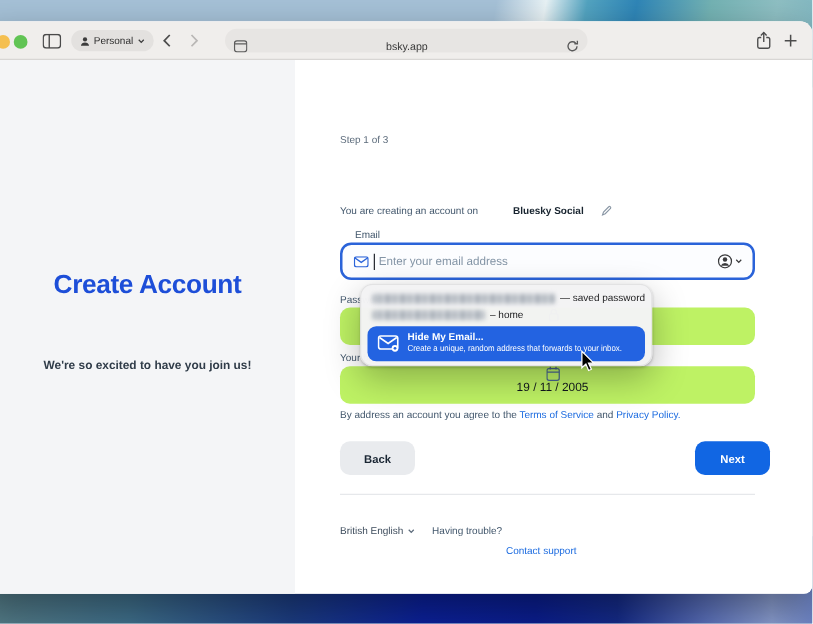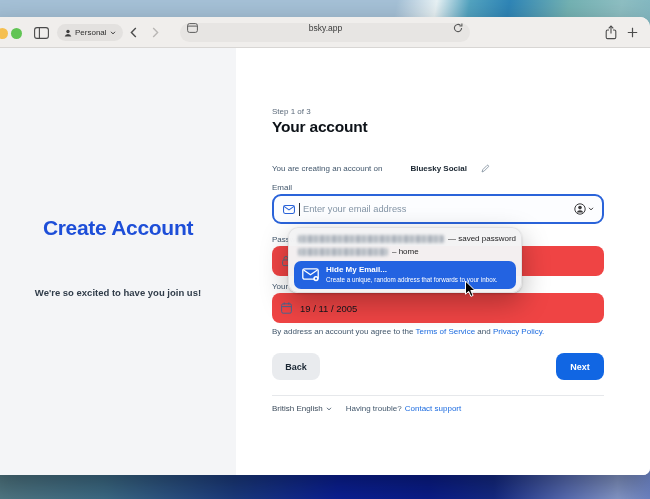--- a/index.html
+++ b/index.html
@@ -12,48 +12,48 @@
     border-radius:10px 10px 7px 7px;box-shadow:0 14px 34px rgba(0,0,0,.4);overflow:hidden;}
   .toolbar{position:absolute;top:0;left:0;right:0;height:31px;background:#f0eeec;border-bottom:1px solid #d8d6d4;box-sizing:border-box;}
   .tb{position:absolute;left:20px;top:0;width:650px;height:31px;}
   .light{position:absolute;top:11px;width:11px;height:11px;border-radius:50%;}
   .light.yellow{left:-3px;background:#f5bf4f;}
   .light.green{left:11px;background:#61c454;}
   .tbtn{position:absolute;display:flex;align-items:center;justify-content:center;}
   .pill{position:absolute;left:57px;top:7px;height:17px;padding:0 7px;border-radius:9px;background:#e3e1df;
     display:flex;align-items:center;gap:3px;font-size:8px;color:#2e2e2e;}
   .urlbar{position:absolute;left:180px;top:6px;width:290px;height:19px;border-radius:10px;background:#e7e5e3;
-    display:flex;align-items:flex-start;}
+    display:flex;align-items:flex-end;}
   .url-text{flex:1;text-align:center;font-size:8.5px;color:#3a3a3a;}
   .content{position:absolute;top:31px;left:20px;width:650px;height:427px;background:#fff;}
   .left-panel{position:absolute;left:0;top:0;width:236px;height:100%;background:#f4f5f7;}
   .lp-title{position:absolute;top:168px;left:0;width:100%;text-align:center;font-size:21px;font-weight:700;color:#1d4ed8;letter-spacing:-0.3px;}
   .lp-sub{position:absolute;top:200px;left:0;width:100%;text-align:center;font-size:9.5px;font-weight:600;color:#303c49;margin-top:39px;}
   .abs{position:absolute;}
   .lbl{font-size:8px;color:#42576c;}
   .step{left:272px;top:59px;font-size:8px;color:#5c6b7b;}
   .form-title{left:272px;top:70px;font-size:15.5px;font-weight:800;color:#0d1218;letter-spacing:-0.2px;}
   .service{left:272px;top:116px;font-size:8px;color:#42576c;display:flex;align-items:center;gap:14px;}
   .service b{color:#18242f;padding-left:14px;}
-  .email-label{left:272px;top:135px;}
+  .email-label{left:284px;top:135px;}
   .input-row{box-sizing:border-box;display:flex;align-items:center;width:332px;height:30px;}
   .email-wrap{left:272px;top:146px;border:2px solid #2a63d9;border-radius:9px;background:#fcfdff;}
   .email-wrap input{flex:1;border:none;outline:none;background:transparent;font-family:"Liberation Sans",sans-serif;
     font-size:9.3px;color:#1a2633;padding:0 0 0 3px;min-width:0;}
   .email-wrap input::placeholder{color:#8495a6;}
   .caret{width:1px;height:13px;background:#2b2f36;margin-left:4px;}
-  .gray-input{background:#ef4444;border-radius:8px;}
+  .gray-input{background:#bef264;border-radius:8px;flex-direction:column;}
   .pw-label{left:272px;top:187px;}
   .pw-wrap{left:272px;top:198px;}
   .bd-label{left:272px;top:234px;}
   .bd-wrap{left:272px;top:245px;}
   .bd-value{font-size:9.5px;color:#10161d;margin-left:8px;}
   .terms{left:272px;top:279px;width:340px;font-size:8px;color:#42576c;}
-  .link{color:#1d6ce0;text-decoration:none;cursor:pointer;}
-  .btn{border:none;border-radius:8px;width:48px;height:27px;font-family:"Liberation Sans",sans-serif;
+  .link{color:#1d6ce0;text-decoration:none;cursor:pointer;margin-top:32px;}
+  .btn{border:none;border-radius:8px;width:60px;height:27px;font-family:"Liberation Sans",sans-serif;
     font-size:9px;font-weight:600;display:flex;align-items:center;justify-content:center;cursor:pointer;}
   .back-btn{left:272px;top:305px;background:#e9ebee;color:#1a2633;}
   .next-btn{left:556px;top:305px;background:#1166e3;color:#ffffff;}
   .divider{left:272px;top:347px;width:332px;height:1px;background:#e6e8eb;}
   .footer{left:272px;top:356px;display:flex;align-items:center;font-size:8px;color:#3d4c5c;}
   .footer .lang{display:flex;align-items:center;gap:3px;}
   .footer .trouble{margin-left:14px;color:#42576c;}
   .footer .support{margin-left:3px;}
   .dropdown{left:288px;top:179px;width:234px;height:66px;background:rgba(243,243,244,0.98);border-radius:10px;
     border:1px solid rgba(0,0,0,.07);box-sizing:border-box;z-index:10;
@@ -160,21 +160,20 @@
       </div>
     </div>
 
     <div class="content">
       <div class="left-panel">
         <div class="lp-title">Create Account</div>
         <div class="lp-sub">We're so excited to have you join us!</div>
       </div>
 
       <div class="abs step">Step 1 of 3</div>
-      <div class="abs form-title">Your account</div>
 
       <div class="abs service">
         <span>You are creating an account on</span>
         <b>Bluesky Social</b>
         <span>
           <svg width="9" height="9" viewBox="0 0 9 9">
               <path d="M1 8 L1.8 5.6 L6 1.4 A1 1 0 0 1 7.4 2.8 L3.2 7 Z" fill="none" stroke="#8a97a5" stroke-width="0.9"></path>
             </svg>
         </span>
       </div>

